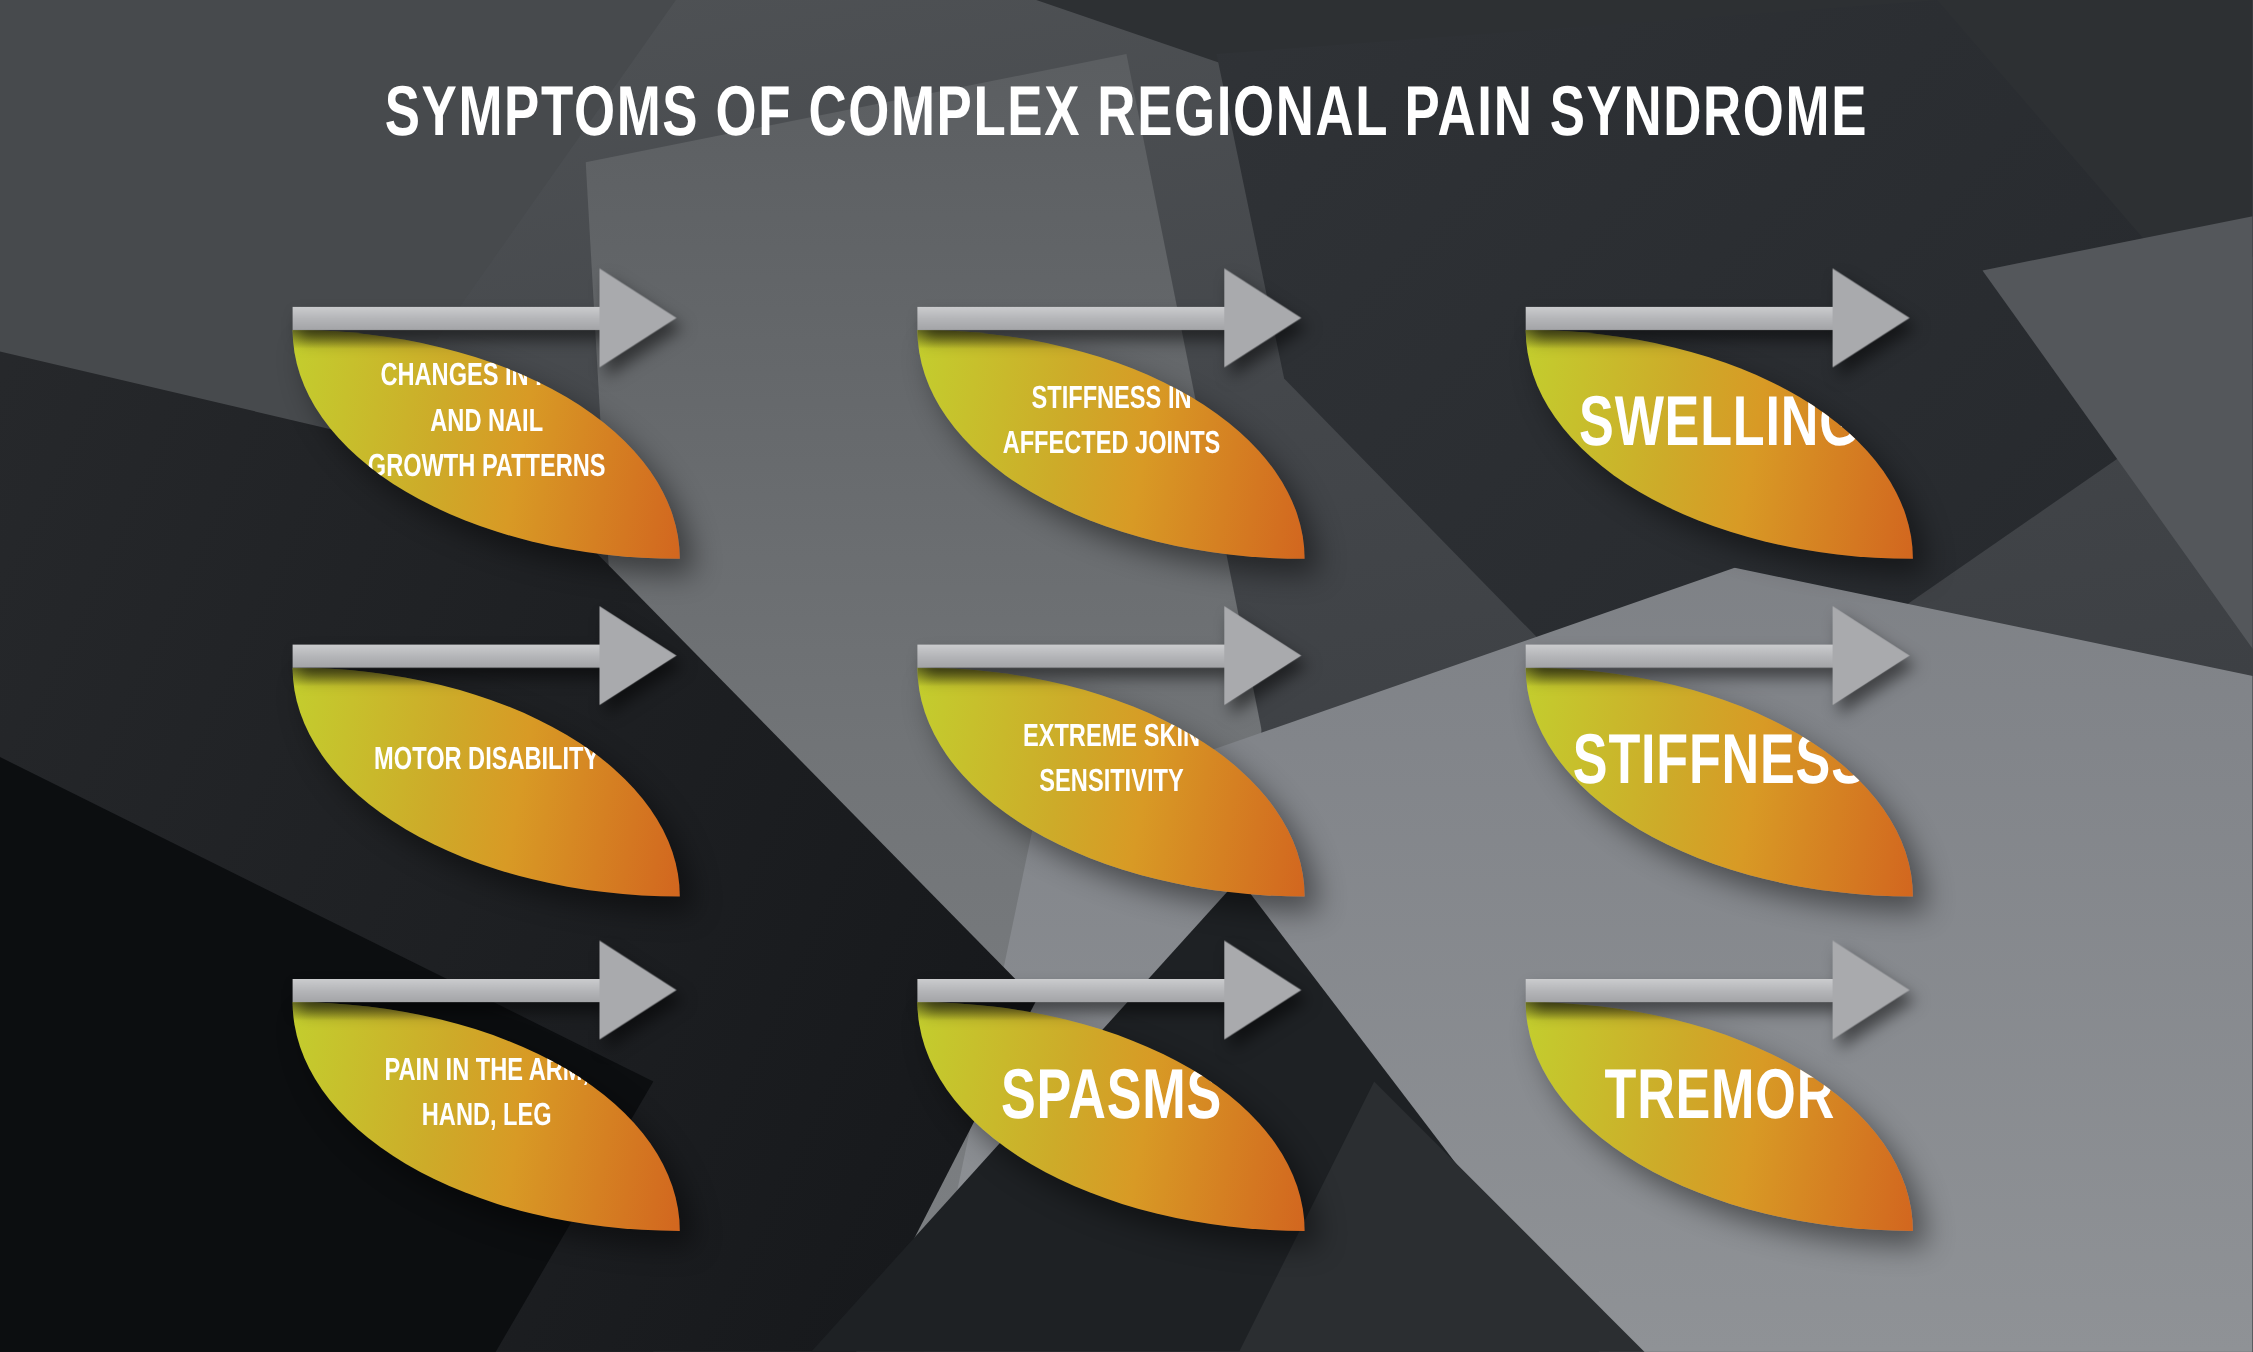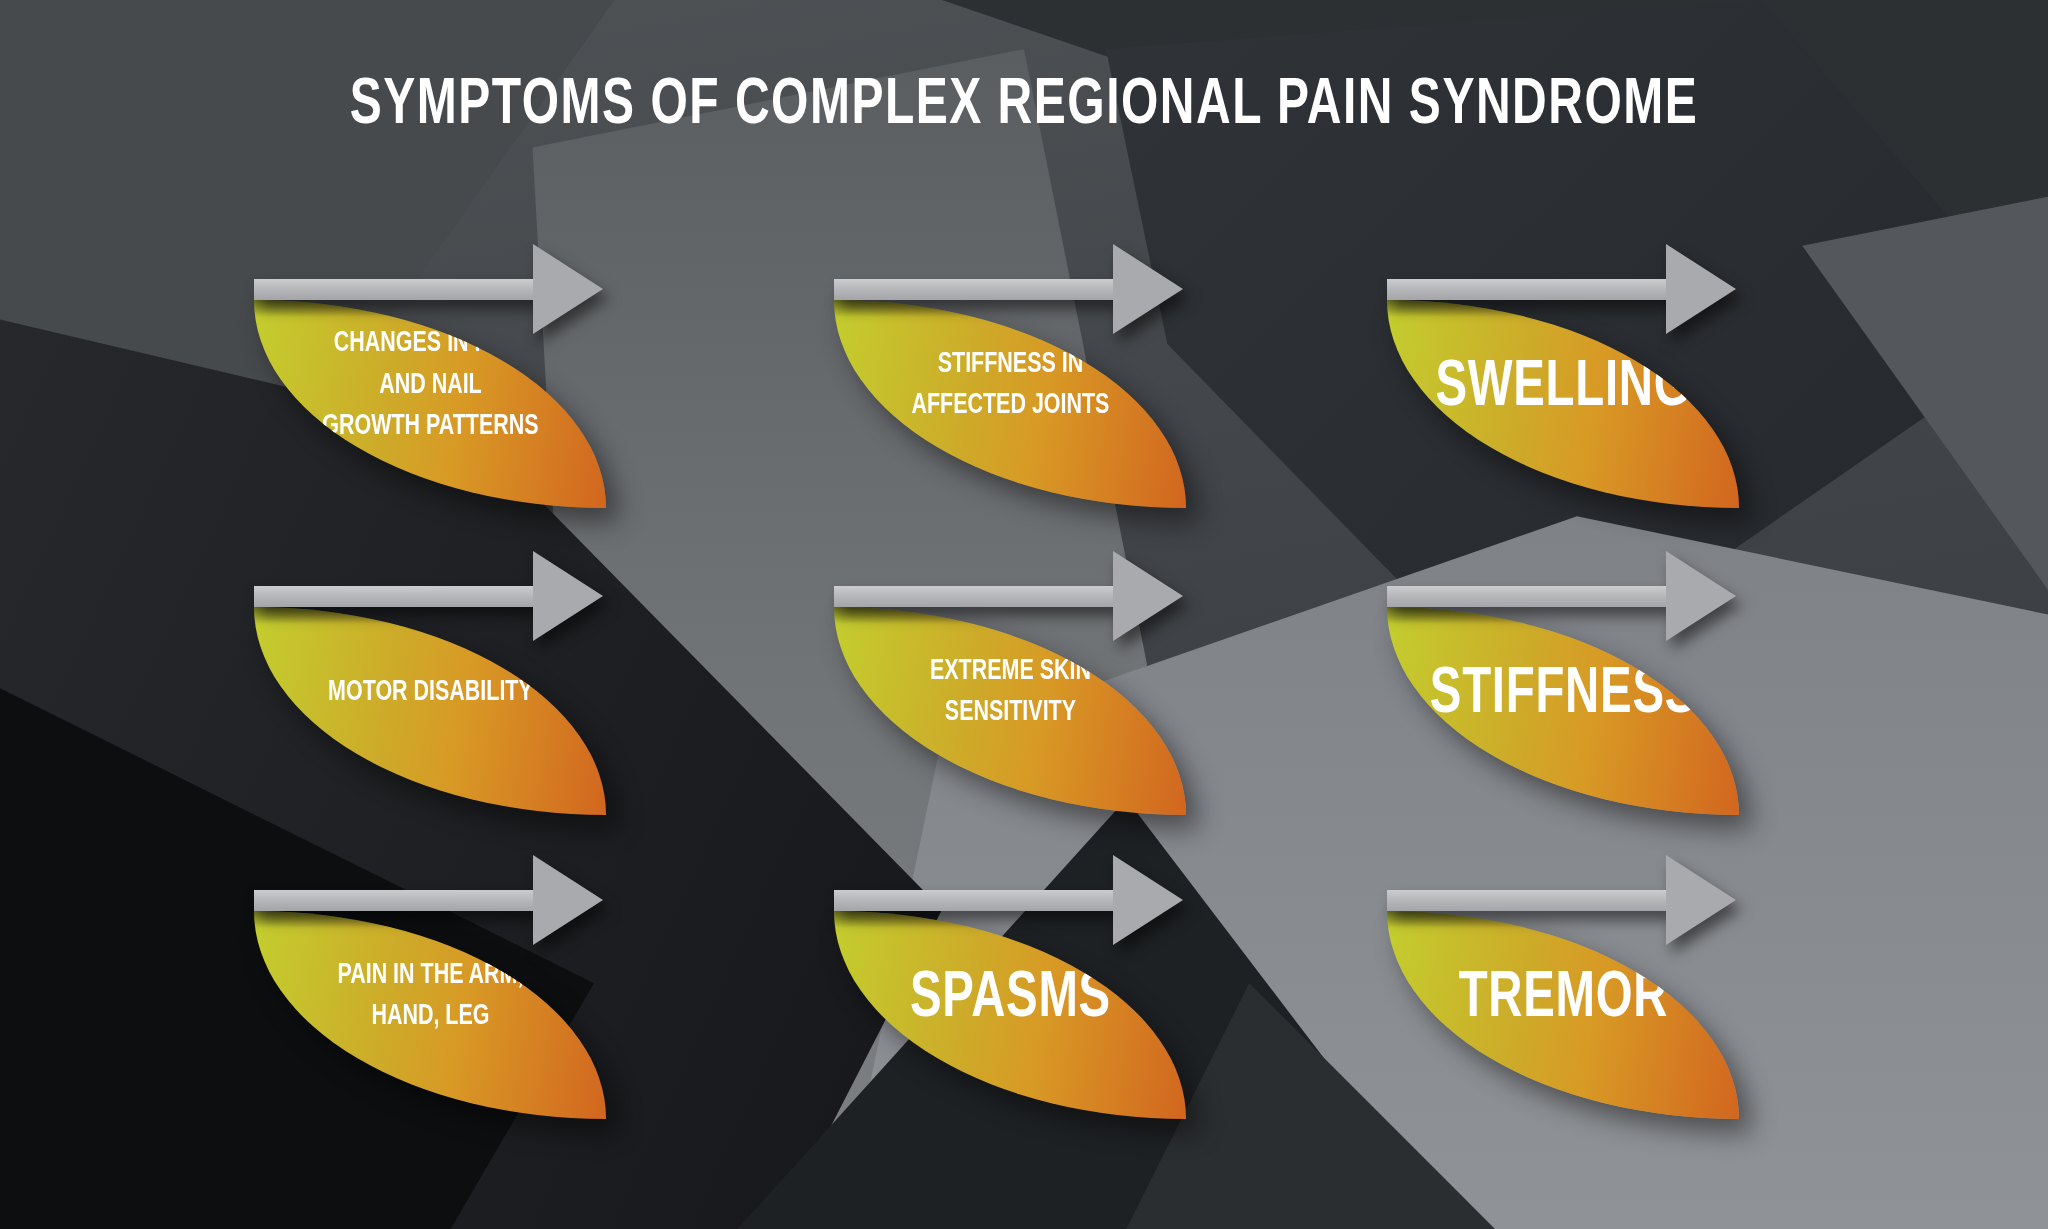--- a/index.html
+++ b/index.html
@@ -36,21 +36,21 @@
     text-align: center;
     color: #ffffff;
     font-size: 64px; font-weight: 700;
     letter-spacing: 2px;
     transform: scaleX(0.75);
     white-space: nowrap;
   }
 
   
   .card { position: absolute; width: 740px; height: 240px; }
-  .c0 { left: 254px; }  .c1 { left: 834px; }  .c2 { left: 1387px; }
+  .c0 { left: 266px; }  .c1 { left: 834px; }  .c2 { left: 1387px; }
   .r0 { top: 279px; }   .r1 { top: 586px; }   .r2 { top: 890px; }
 
   .leaf {
     position: absolute; left: 0; top: 21px;
     width: 352px; height: 208px;
     border-radius: 0 100% 0 100%;
     background: linear-gradient(100deg, #c3ce2e 0%, #cdab29 38%, #d89a25 58%, #d2661f 100%);
     box-shadow: 12px 14px 26px rgba(0, 0, 0, 0.45);
     overflow: hidden;
   }

